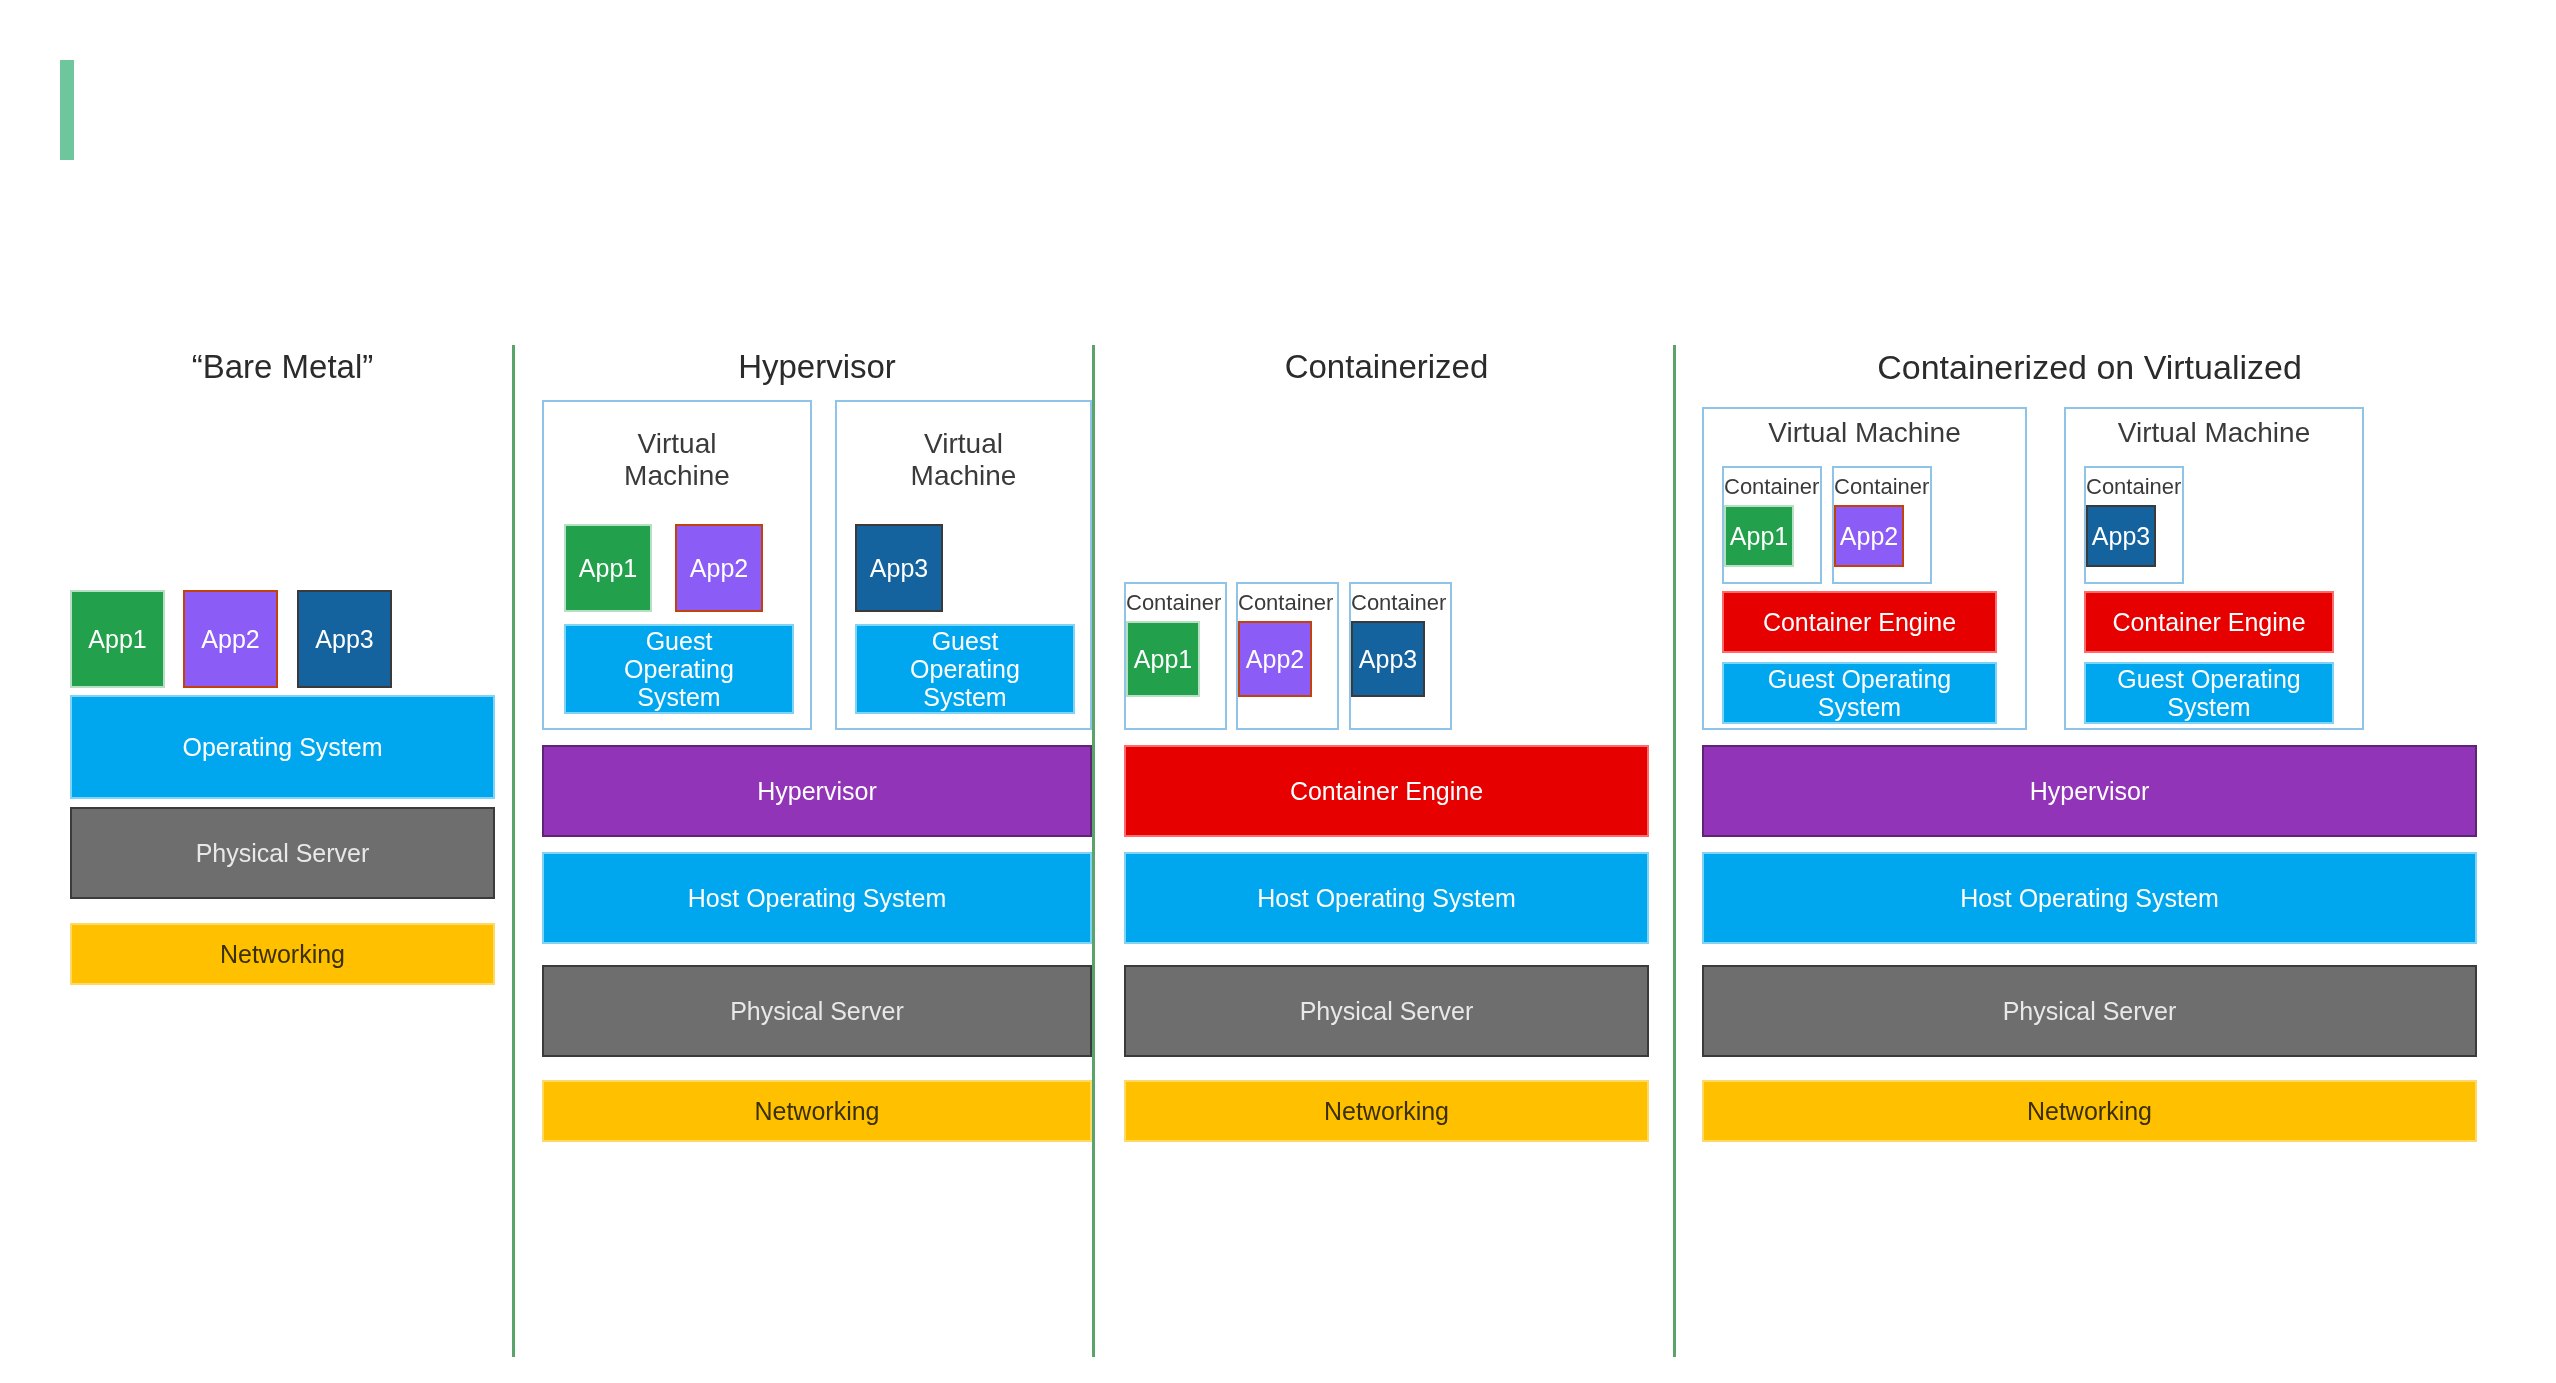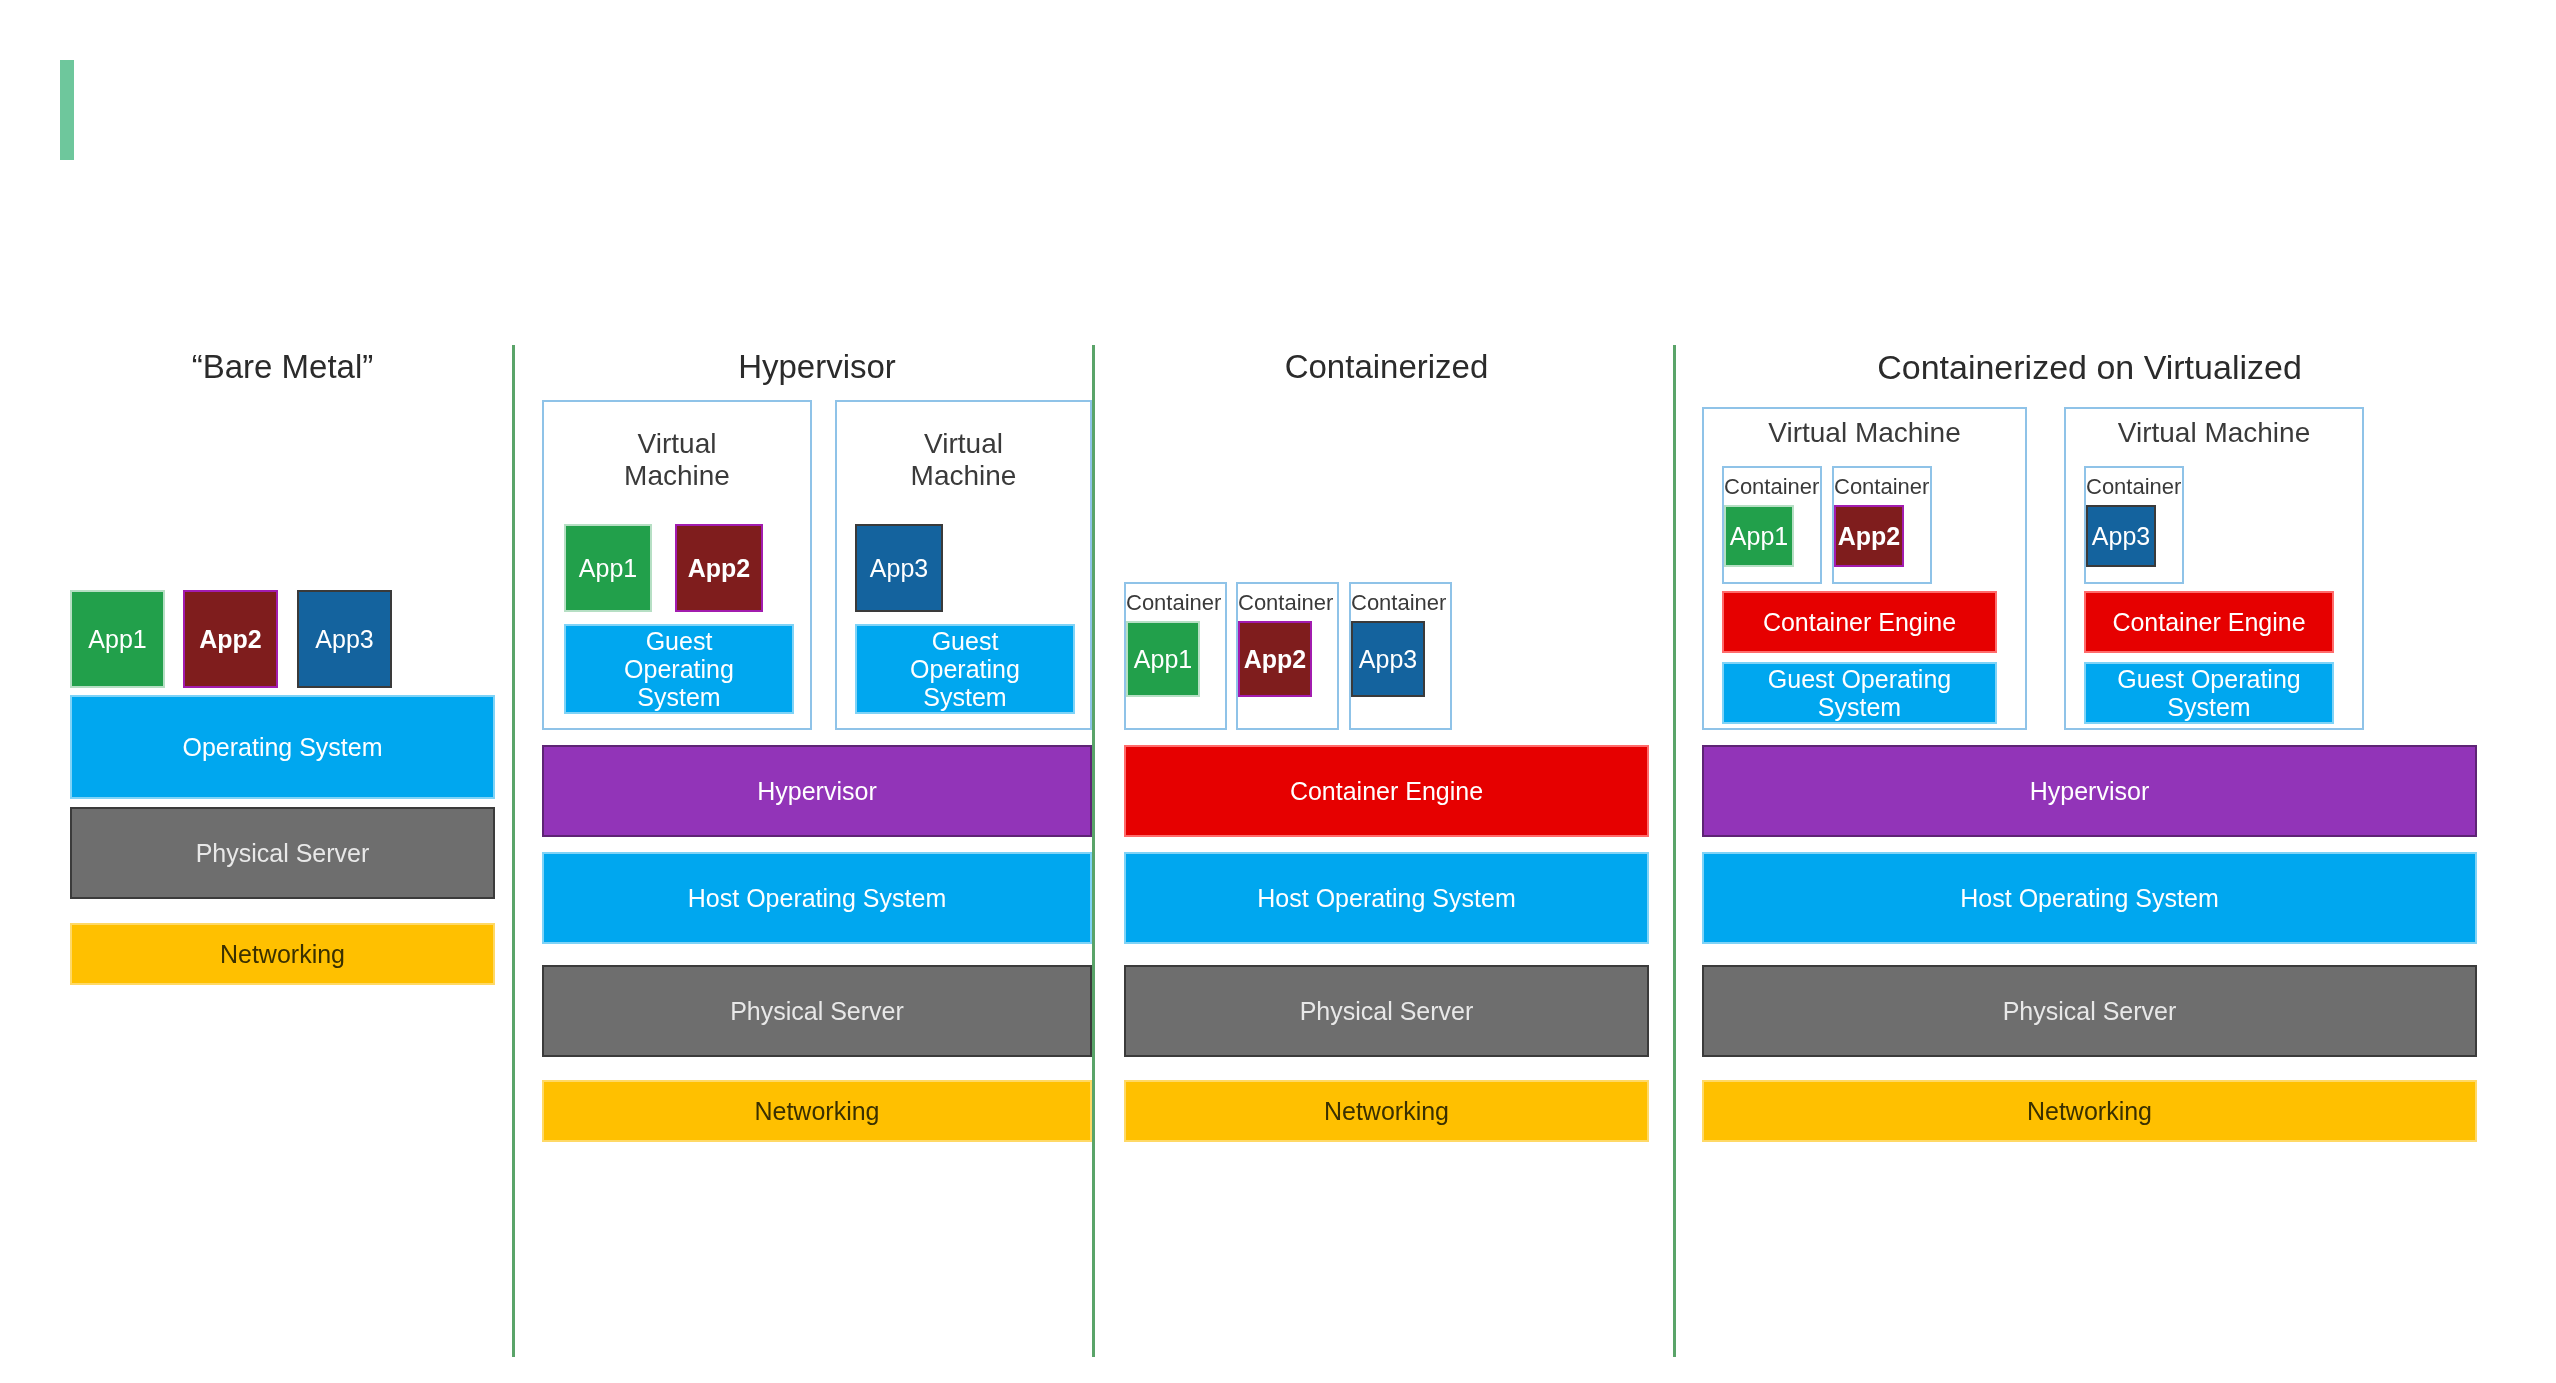--- a/index.html
+++ b/index.html
@@ -59,21 +59,21 @@
   .layer.hyper   {background:#9234b8;color:#ffffff;border:2px solid #5e2475;}
   .layer.engine  {background:#e60000;color:#ffffff;border:2px solid #ff6b6b;}
   .layer.guestos {background:#00a7ef;color:#ffffff;border:2px solid #7fd3f7;}
 
   .app{
     box-sizing:border-box;
     display:flex;align-items:center;justify-content:center;
     color:#ffffff;font-size:25px;
   }
   .app.app1{background:#22a04b;border:2px solid #b6dfc4;}
-  .app.app2{background:#7f1d1d;border:2px solid #a21caf;font-weight:bold;}
+  .app.app2{background:#8b5cf6;border:2px solid #c2410c;}
   .app.app3{background:#14639e;border:2px solid #3a3a3a;}
 
   .vm-box{
     box-sizing:border-box;
     background:#ffffff;border:2px solid #8fc3e8;
     position:relative;
   }
   .vm-title{
     text-align:center;color:#3a3a3a;font-size:28px;line-height:1.15;
     padding-top:26px;

